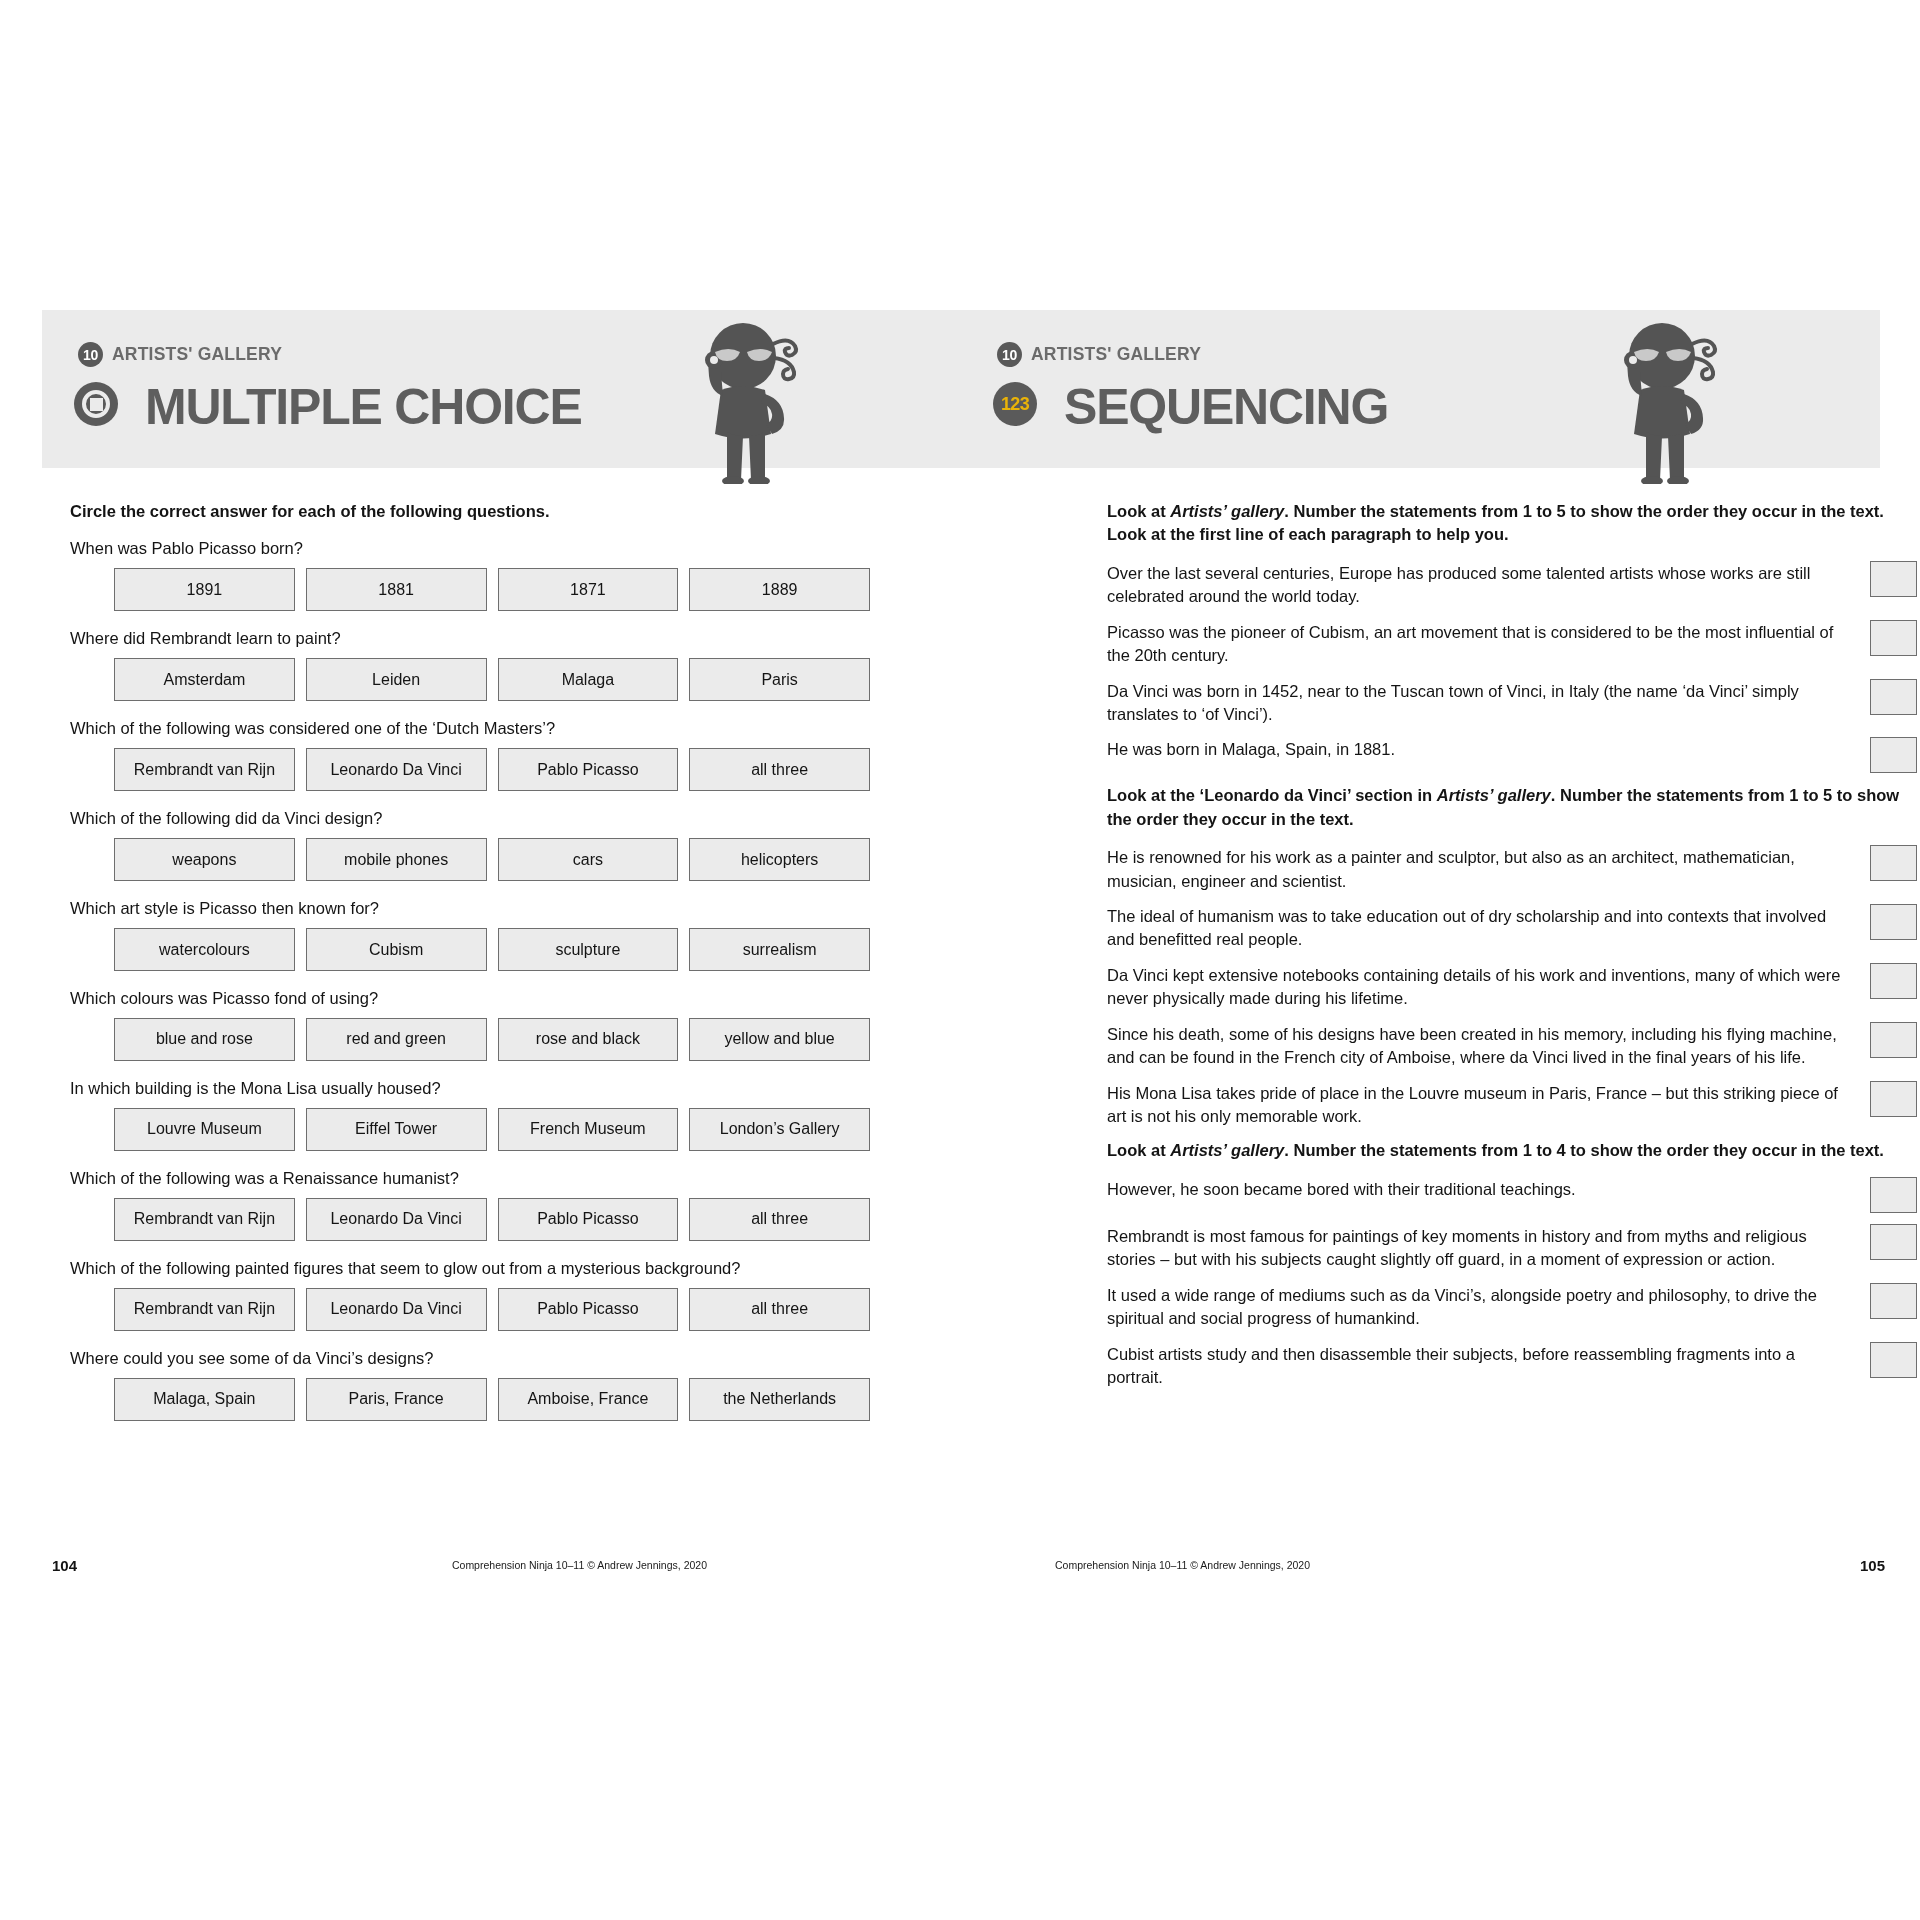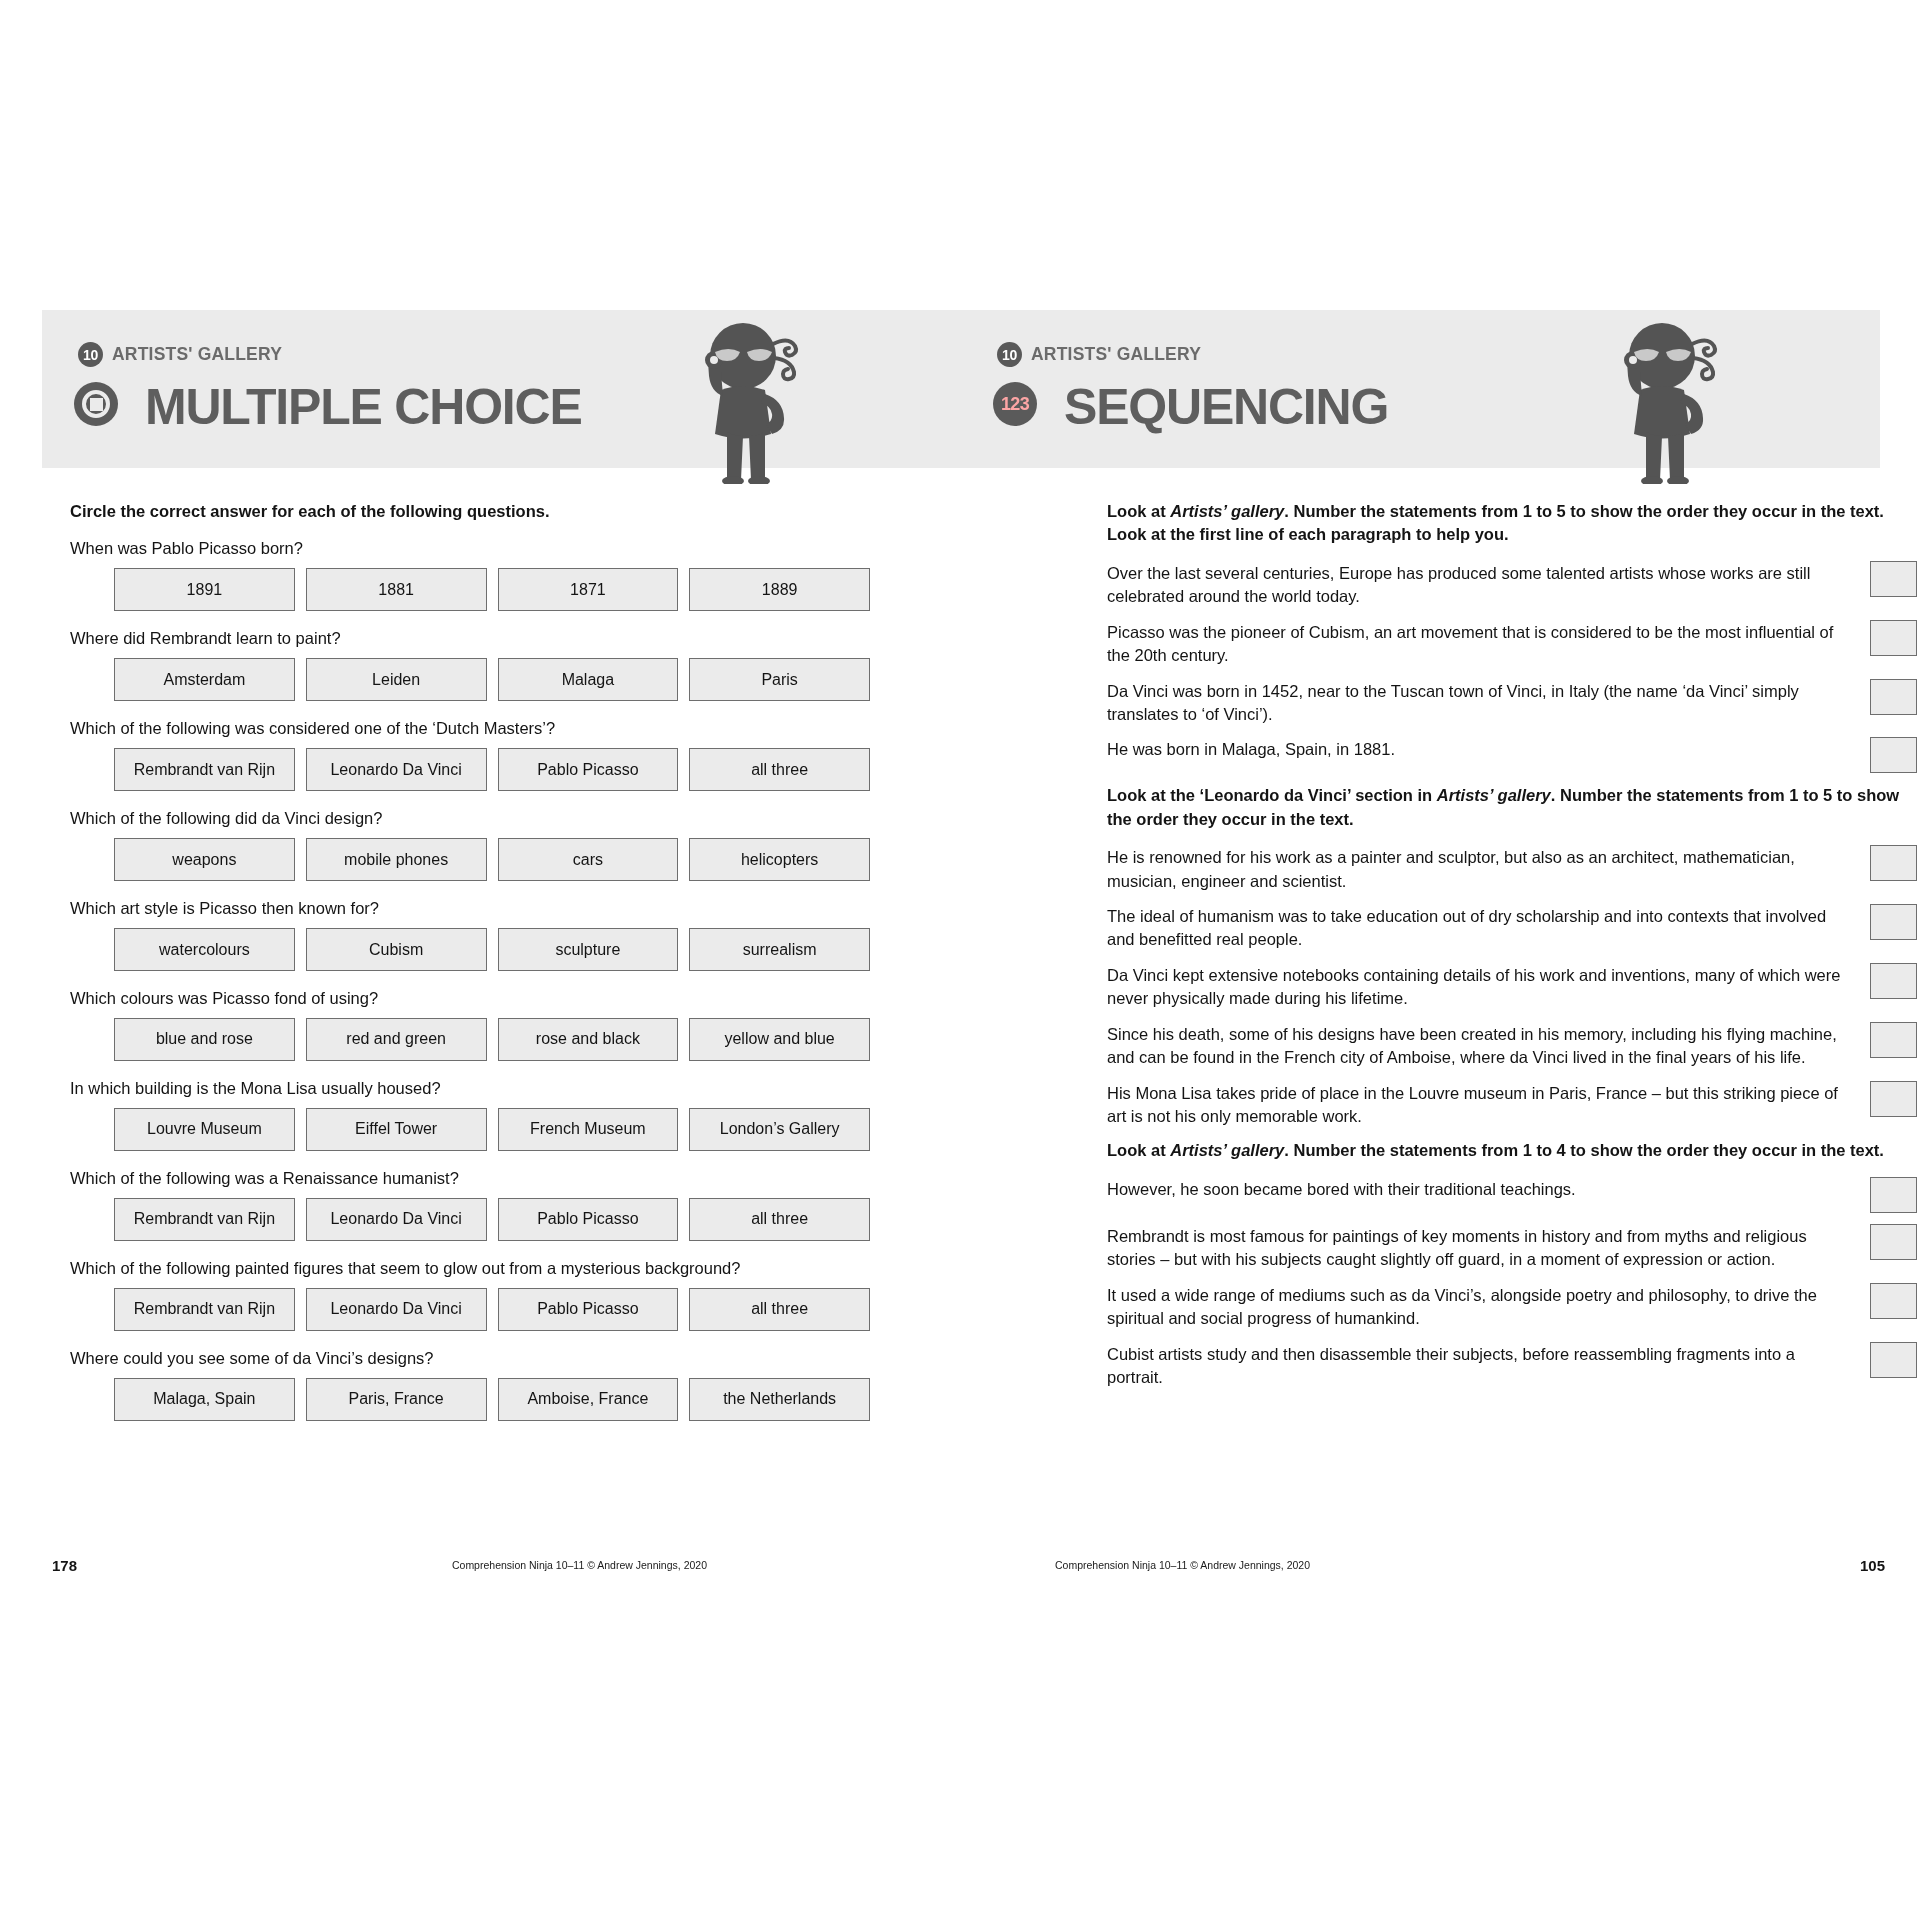--- a/index.html
+++ b/index.html
@@ -91,21 +91,21 @@
     display: flex;
     align-items: center;
     justify-content: center;
   }
   .title-icon .ring .dot {
     width: 13px;
     height: 13px;
     background: #ebebeb;
   }
   .title-icon .numtext {
-    color: #fca5a5;
+    color: #eab308;
     font-size: 18px;
     font-weight: bold;
     letter-spacing: -0.6px;
     line-height: 1;
   }
   .section-title {
     font-size: 50px;
     font-weight: bold;
     color: #5e5e5e;
     letter-spacing: -1.2px;
@@ -467,21 +467,21 @@
         <div class="seq-box"></div>
       </div>
       <div class="seq-row">
         <div class="seq-text">Cubist artists study and then disassemble their subjects, before reassembling fragments into a portrait.</div>
         <div class="seq-box"></div>
       </div>
     </div>
   </div>
 
   <div class="footer footer-left-page">
-    <span class="page-num">178</span>
+    <span class="page-num">104</span>
     <span class="fl-spacer"></span>
     <span class="credit">Comprehension Ninja 10–11 © Andrew Jennings, 2020</span>
   </div>
 
   <div class="footer footer-right-page">
     <span class="credit">Comprehension Ninja 10–11 © Andrew Jennings, 2020</span>
     <span class="fl-spacer"></span>
     <span class="page-num">105</span>
   </div>
 

